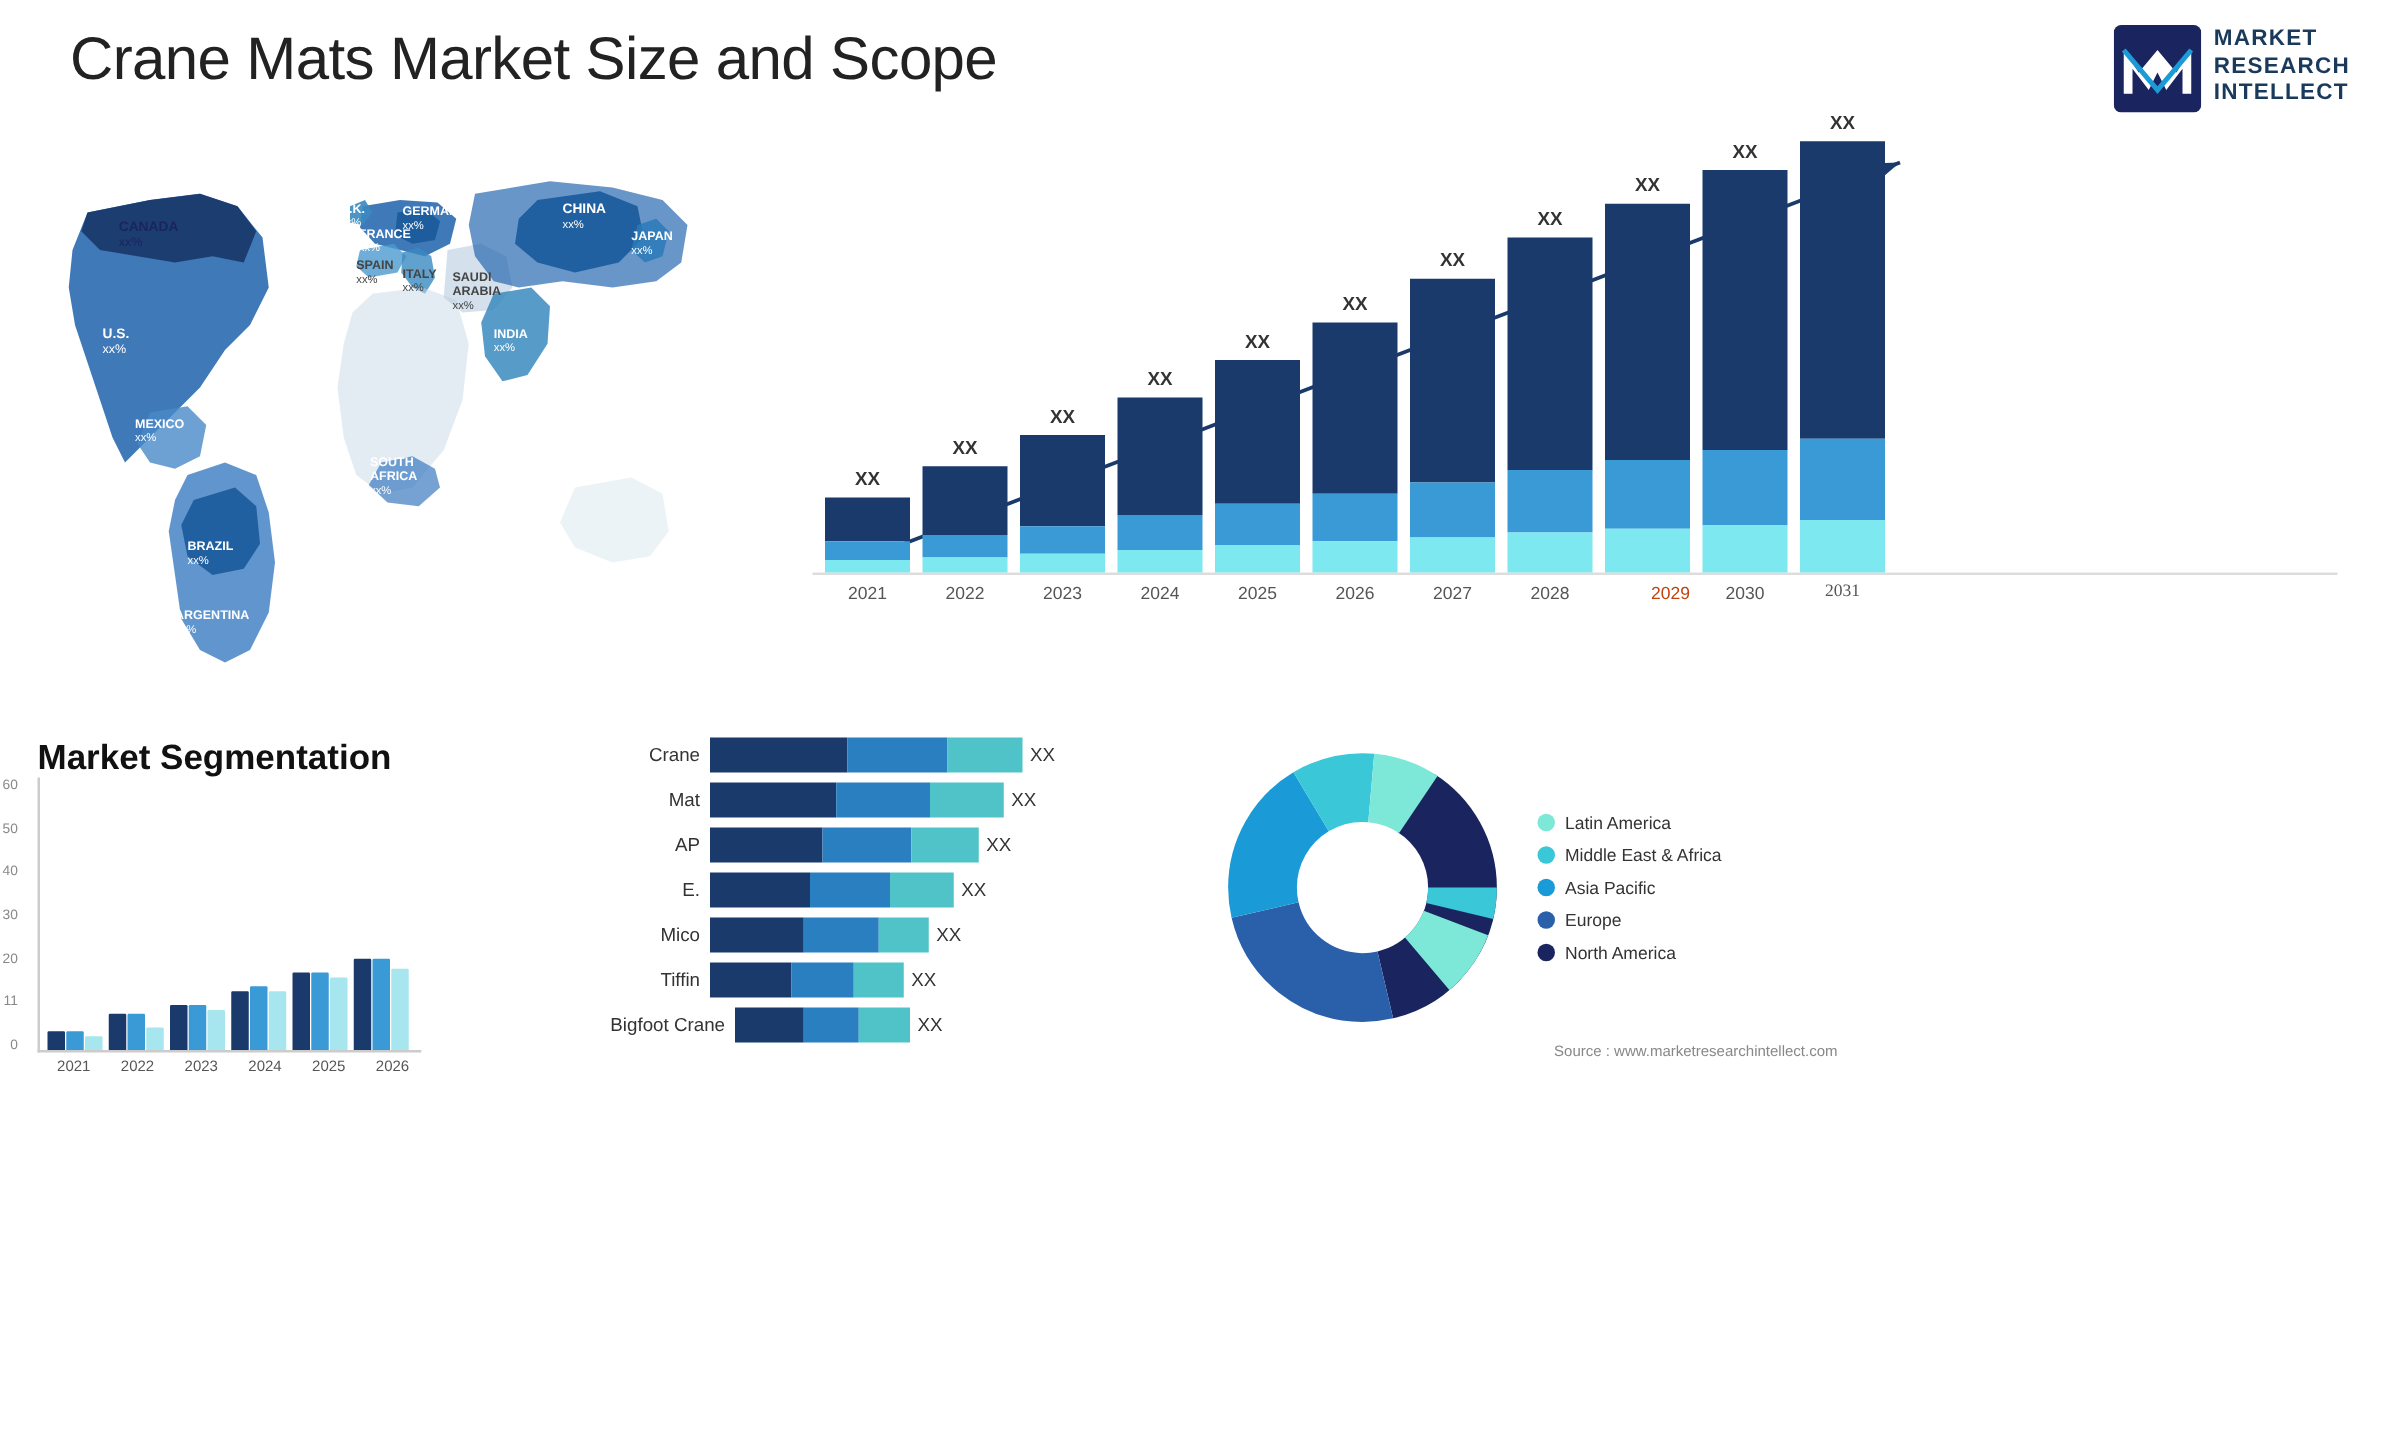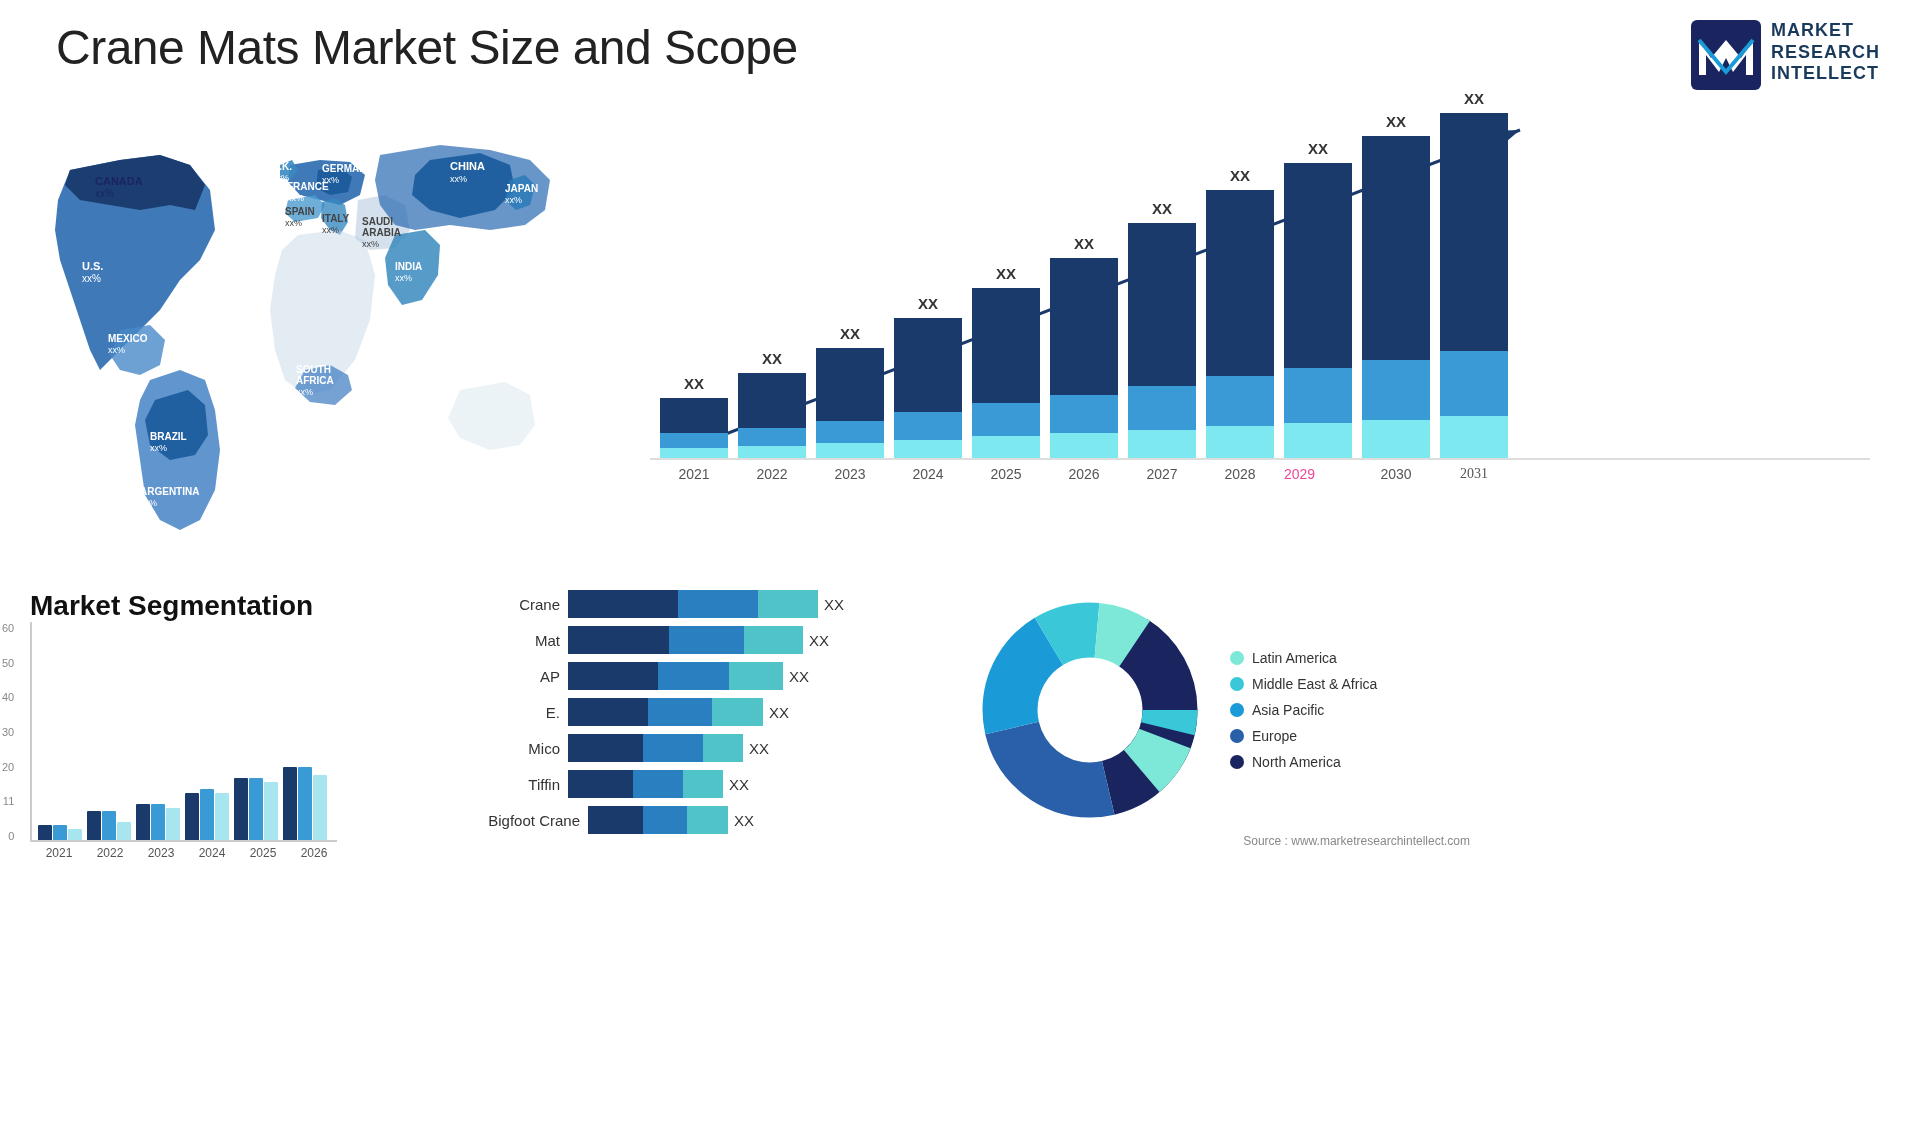--- a/index.html
+++ b/index.html
@@ -399,21 +399,21 @@
 
       <div style="display:flex;gap:10px;padding:6px 10px 0 10px;">
         <div style="width:68px;text-align:center;font-size:14px;color:#555;">2021</div>
         <div style="width:68px;text-align:center;font-size:14px;color:#555;">2022</div>
         <div style="width:68px;text-align:center;font-size:14px;color:#555;">2023</div>
         <div style="width:68px;text-align:center;font-size:14px;color:#555;">2024</div>
         <div style="width:68px;text-align:center;font-size:14px;color:#555;">2025</div>
         <div style="width:68px;text-align:center;font-size:14px;color:#555;">2026</div>
         <div style="width:68px;text-align:center;font-size:14px;color:#555;">2027</div>
         <div style="width:68px;text-align:center;font-size:14px;color:#555;">2028</div>
-        <div style="width:68px;text-align:left;font-size:14px;color:#ec4899;">2029</div>
+        <div style="width:68px;text-align:right;font-size:14px;color:#c2410c;">2029</div>
         <div style="width:68px;text-align:center;font-size:14px;color:#555;">2030</div>
         <div style="width:68px;text-align:center;font-size:14px;color:#555;font-family:Liberation Serif, serif;">2031</div>
       </div>
     </div>
   </div>
 </div>
 
 <div class="bottom-grid">
 
   <div>

